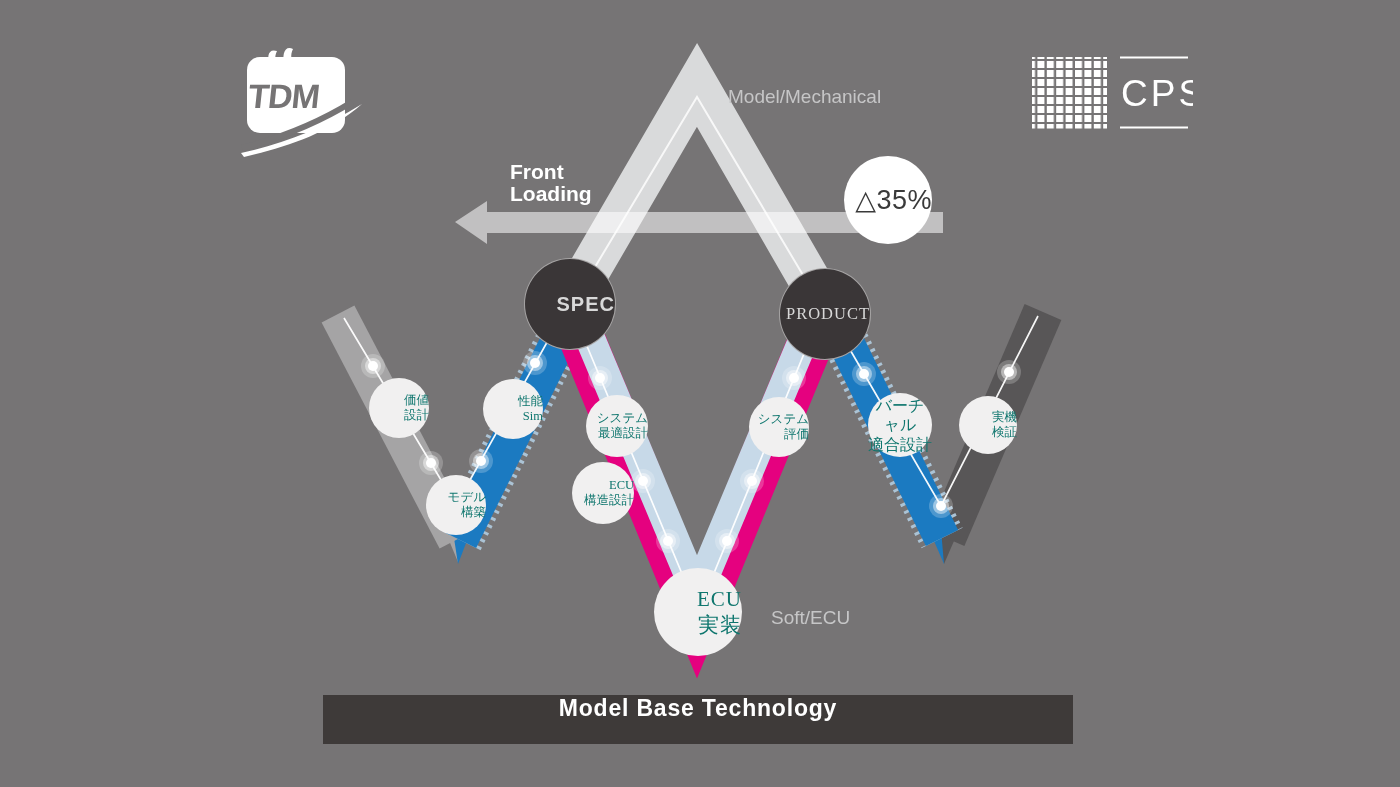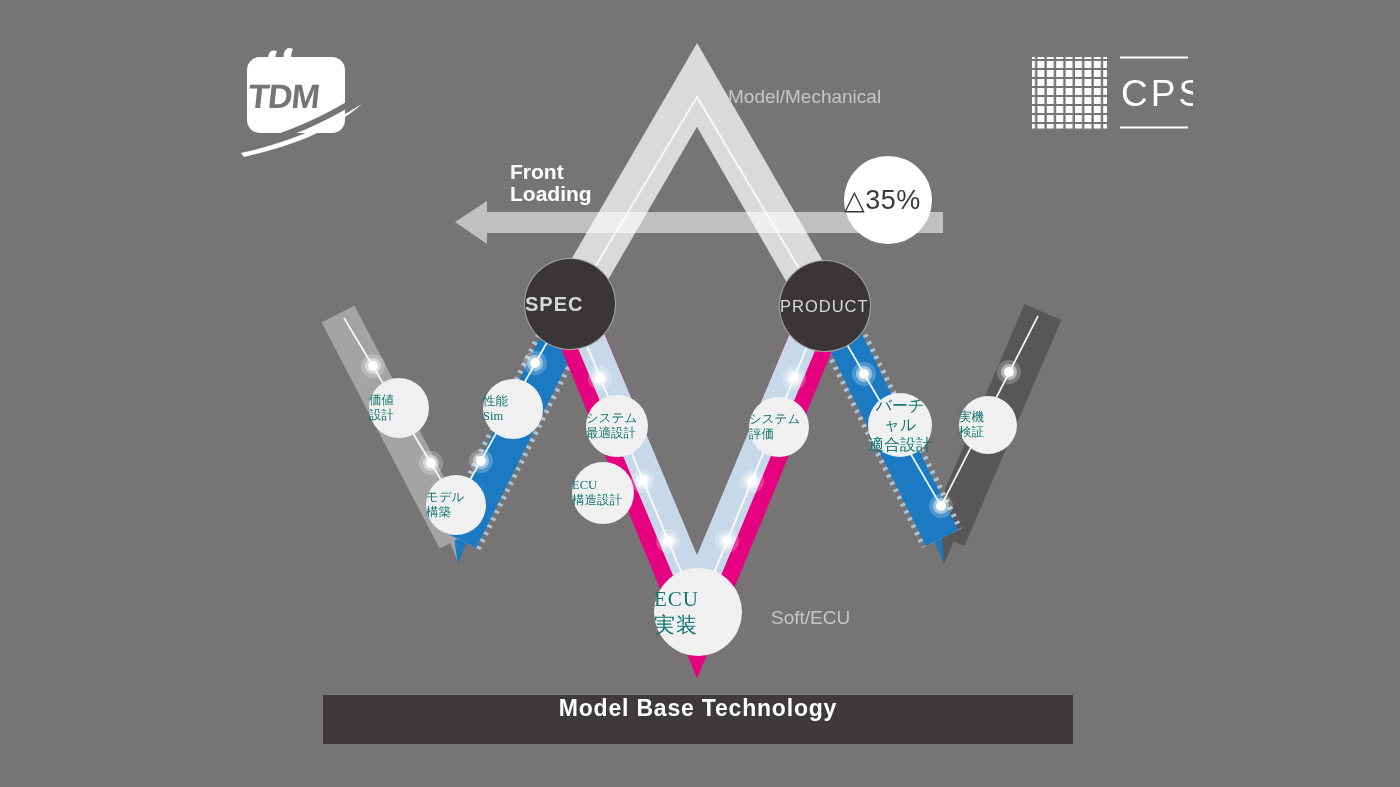--- a/index.html
+++ b/index.html
@@ -16,21 +16,21 @@
   .band-pink{stroke:var(--band-pink);stroke-width:46;fill:none;stroke-linejoin:miter;stroke-miterlimit:5;}
   .band-pale{stroke:var(--band-pale);stroke-width:30;fill:none;stroke-linejoin:miter;stroke-miterlimit:5;}
   .tip-blue{fill:var(--band-blue);}
   .tip-gray{fill:var(--band-gray);}
   .tip-dark{fill:var(--band-dark);}
   .wline{stroke:#ffffff;stroke-width:1.7;fill:none;opacity:.95;stroke-linejoin:miter;}
   .wline-v{stroke:#ffffff;stroke-width:2;fill:none;opacity:.8;}
   .arrow{fill:rgba(255,255,255,.55);}
 
   
-  .node{position:absolute;border-radius:50%;display:flex;flex-direction:column;align-items:flex-start;justify-content:center;text-align:center;}
+  .node{position:absolute;border-radius:50%;display:flex;flex-direction:column;align-items:flex-end;justify-content:center;text-align:center;}
   .node-dark{background:var(--node-dark);color:#d8d8d8;border:1px solid rgba(255,255,255,.55);letter-spacing:1px;}
   .node-light{background:var(--node-light);color:#0f766e;font-family:Liberation Serif, serif;}
   .pnode{font-size:12.5px;line-height:1.22;}
   .bignode{font-size:21px;line-height:1.25;letter-spacing:1px;}
   .badge{background:#ffffff;color:#3a3a3a;font-size:27px;letter-spacing:.5px;}
 
   
   .flabel{position:absolute;color:var(--label-gray);font-size:19px;}
   .front-loading{position:absolute;color:#ffffff;font-weight:bold;font-size:21px;line-height:22px;}
 
@@ -122,21 +122,21 @@
   <div class="flabel" style="left:728px;top:86px;">Model/Mechanical</div>
   <div class="flabel" style="left:771px;top:607px;">Soft/ECU</div>
   <div class="front-loading" style="left:510px;top:161px;">
     <div>Front</div>
     <div>Loading</div>
   </div>
 
   <div class="node node-dark" style="left:524px;top:258px;width:90px;height:90px;font-size:20px;font-weight:bold;">
     <span>SPEC</span>
   </div>
-  <div class="node node-dark" style="left:779px;top:260px;width:90px;height:90px;font-size:16.5px;">
+  <div class="node node-dark" style="left:779px;top:268px;width:90px;height:90px;font-size:16.5px;font-family:Liberation Serif, serif;">
     <span>PRODUCT</span>
   </div>
   <div class="node node-light bignode" style="left:654px;top:568px;width:88px;height:88px;">
     <span>ECU</span>
     <span>実装</span>
   </div>
   <div class="node badge" style="left:844px;top:156px;width:88px;height:88px;">
     <span>△35%</span>
   </div>
 

